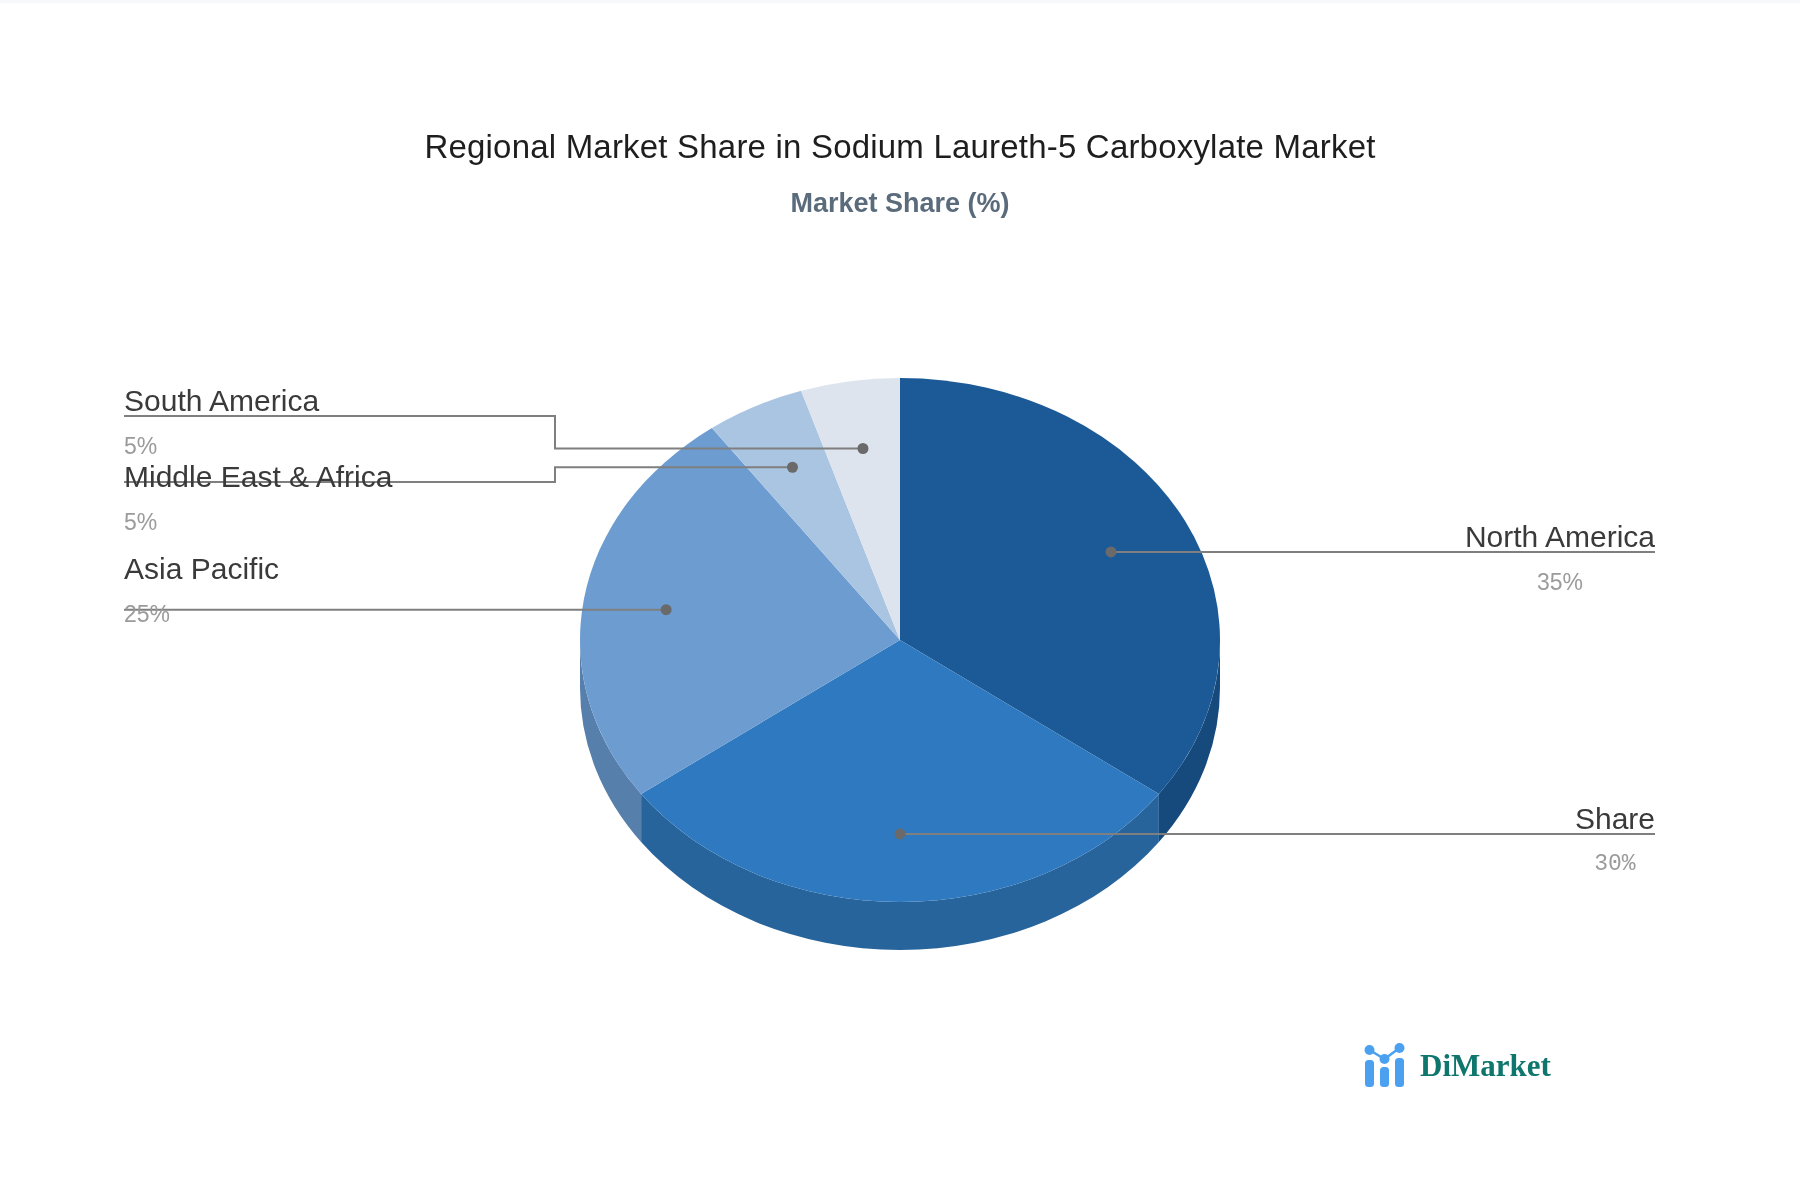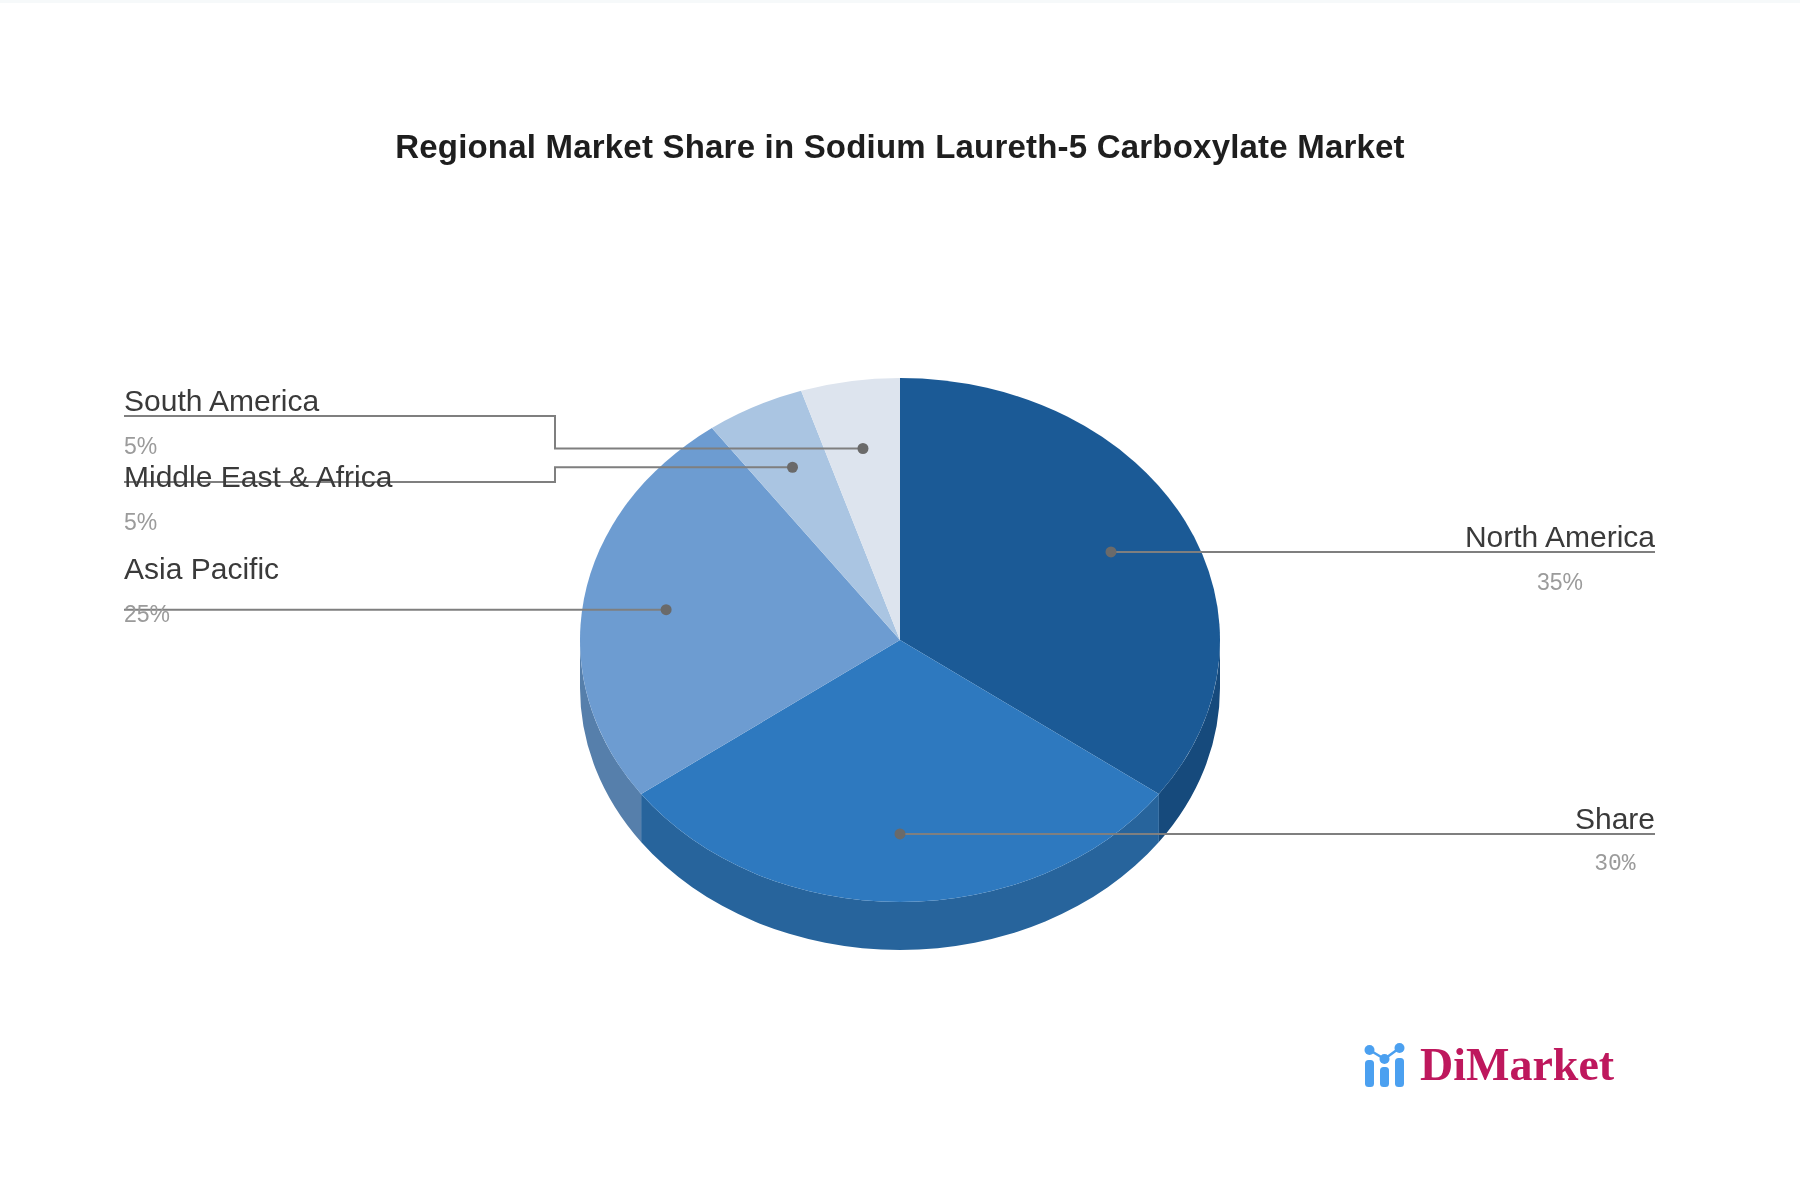--- a/index.html
+++ b/index.html
@@ -11,21 +11,21 @@
     overflow: hidden;
     font-family: "Liberation Sans", sans-serif;
   }
   .top-strip {
     position:absolute; top:0; left:0; right:0; height:3px;
     background:#f6f9fa;
   }
   .chart-title {
     position:absolute; top:128px; left:0; width:100%;
     text-align:center;
-    font-size:33px; font-weight:700; color:#1e1e1e;
+    font-size:33px; font-weight:400; color:#1e1e1e;
     letter-spacing:0.2px;
   }
   .chart-subtitle {
     position:absolute; top:188px; left:0; width:100%;
     text-align:center;
     font-size:27px; font-weight:700; color:#5a6b7c;
   }
   #pie-svg { position:absolute; top:0; left:0; }
   .callout { position:absolute; line-height:1.1; }
   .callout .name { font-size:30px; color:#3a3a3a; }
@@ -43,31 +43,32 @@
   #co-north-america .pct { margin-top:17px; }
   #co-europe             { right:145px; top:802px; }
   #co-europe .pct        { margin-top:17px;font-family:Liberation Mono, monospace; }
 
   .logo {
     position:absolute; left:1363px; top:1040px; height:50px;
     display:flex; align-items:center; gap:13px;
   }
   .logo-text {
     font-family:"Liberation Serif", serif;
-    font-size:46px; font-weight:600; color:#be185d;
+    font-size:31px; font-weight:600; color:#0f766e;
     line-height:1;
   }
 </style>
 </head>
 <body>
 
 <div class="canvas">
   <div class="top-strip"></div>
 
   <div class="chart-title">Regional Market Share in Sodium Laureth-5 Carboxylate Market</div>
+  <div class="chart-subtitle">Market Share (%)</div>
 
   <svg id="pie-svg" width="1800" height="1196" viewBox="0 0 1800 1196">
       <path d="M 1220 640 A 320 262 0 0 1 1158.8854381999831 793.999736100628 l 0 48 A 320 262 0 0 0 1220 688 Z" fill="#164a7c"></path>
       <path d="M 1158.8854381999831 793.999736100628 A 320 262 0 0 1 641.1145618000169 793.999736100628 l 0 48 A 320 262 0 0 0 1158.8854381999831 841.999736100628 Z" fill="#27649c"></path>
       <path d="M 641.1145618000169 793.999736100628 A 320 262 0 0 1 580 640 l 0 48 A 320 262 0 0 0 641.1145618000169 841.999736100628 Z" fill="#567fab"></path>
       <path d="M 900 640 L 900 378 A 320 262 0 0 1 1158.8854381999831 793.999736100628 Z" fill="#1b5a96"></path>
       <path d="M 900 640 L 1158.8854381999831 793.999736100628 A 320 262 0 0 1 641.1145618000169 793.999736100628 Z" fill="#2e79bf"></path>
       <path d="M 900 640 L 641.1145618000169 793.999736100628 A 320 262 0 0 1 711.9087192664085 428.03754747376377 Z" fill="#6d9cd1"></path>
       <path d="M 900 640 L 711.9087192664085 428.03754747376377 A 320 262 0 0 1 801.1145618000168 390.8231927306698 Z" fill="#aac5e2"></path>
       <path d="M 900 640 L 801.1145618000168 390.8231927306698 A 320 262 0 0 1 899.9999999999999 378 Z" fill="#dde4ee"></path>

